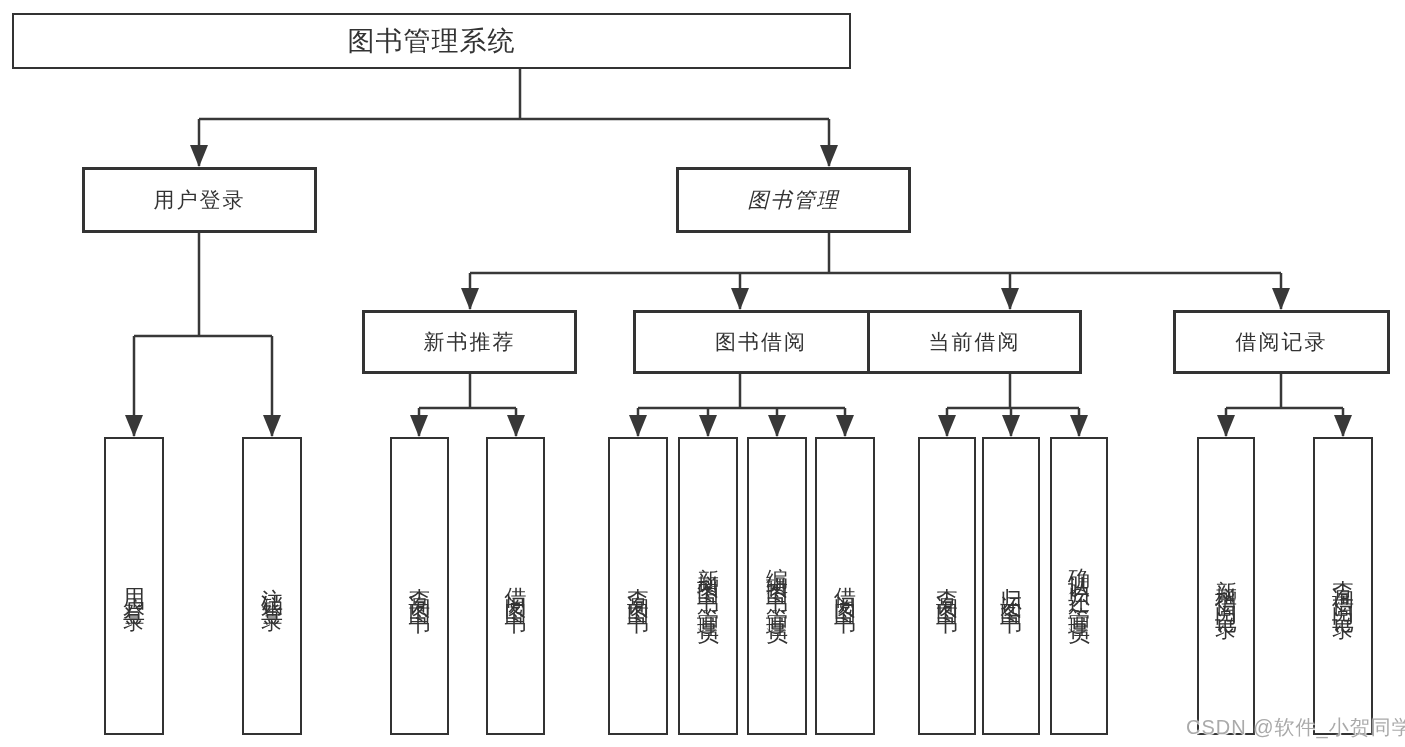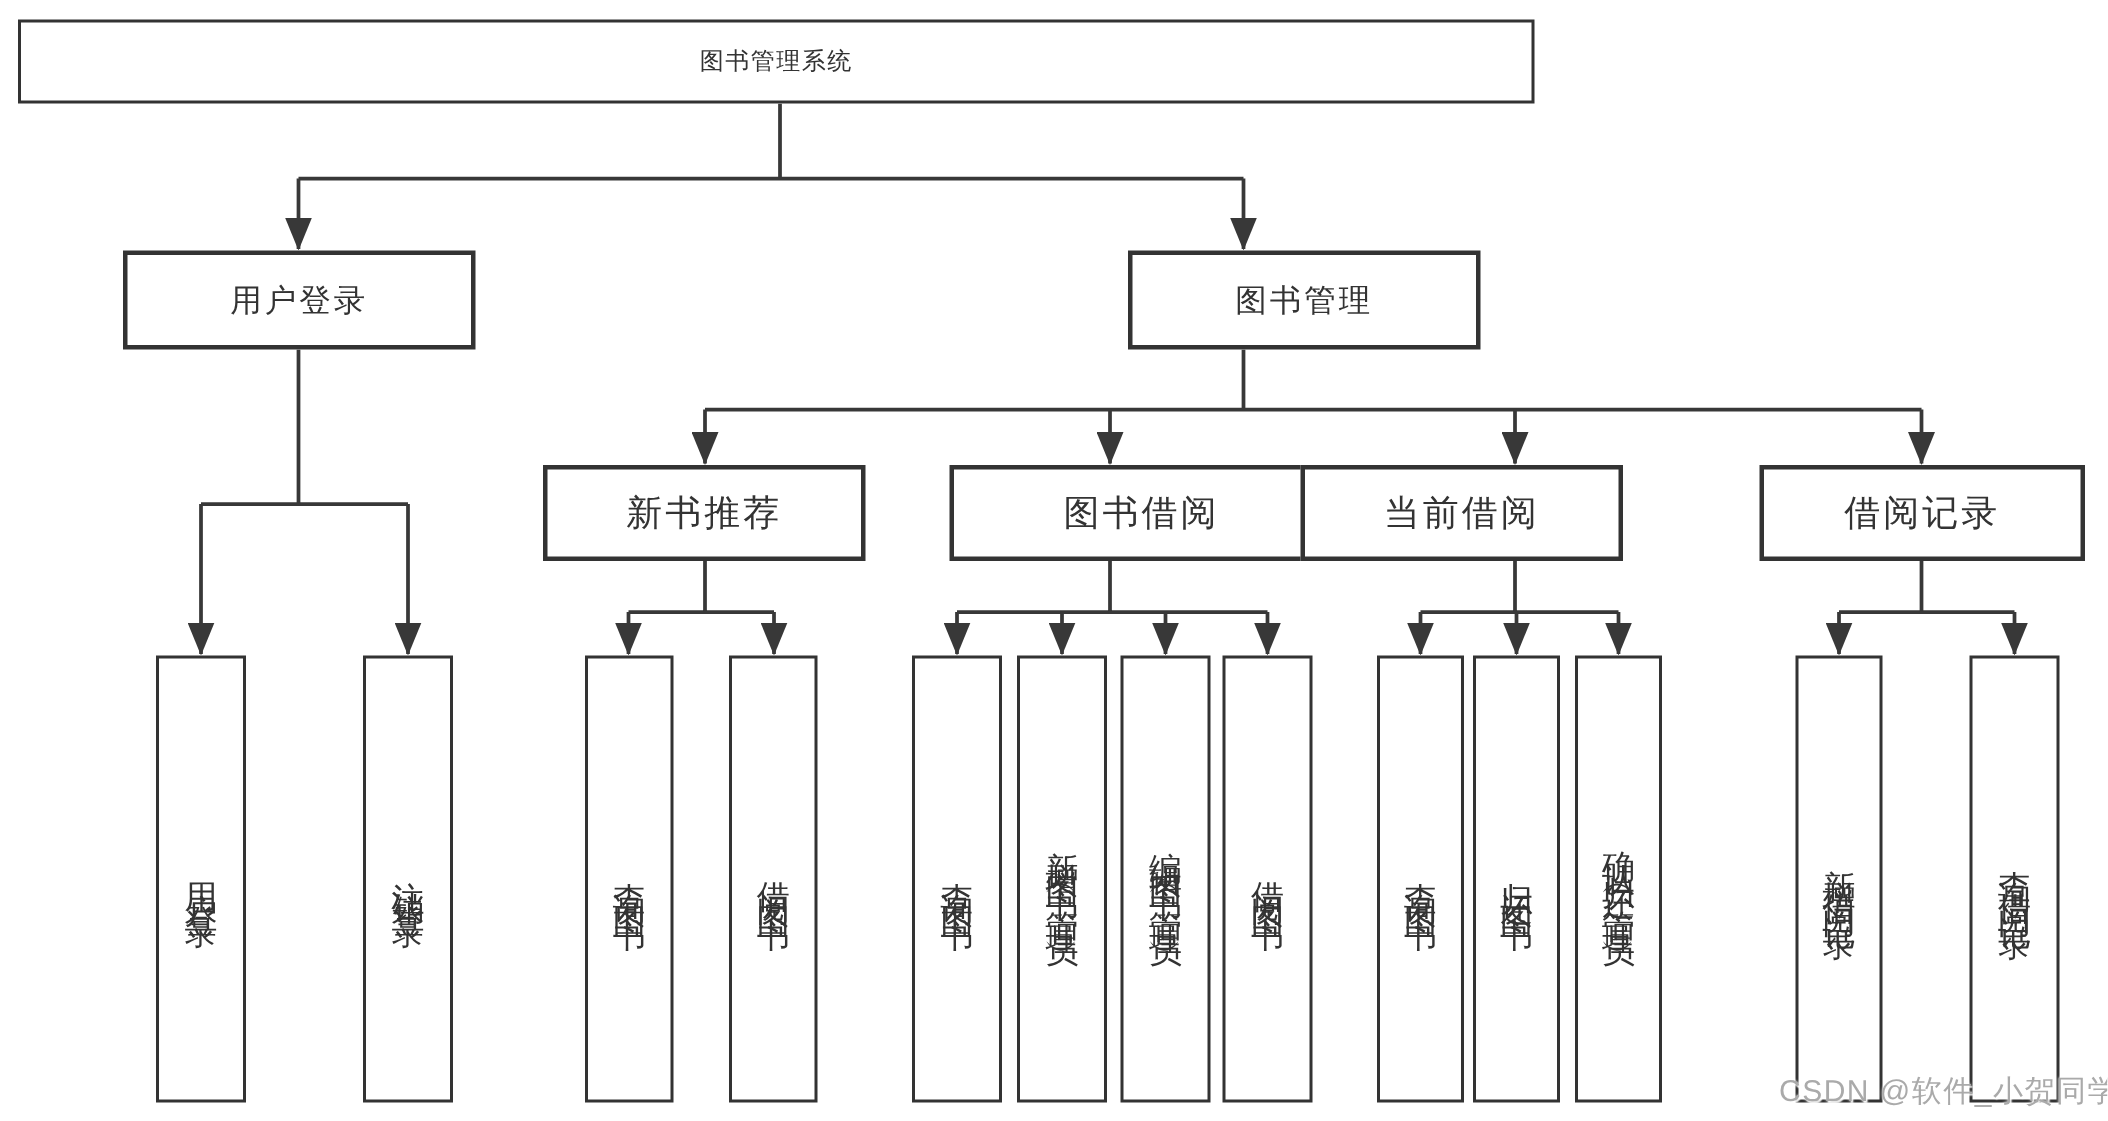--- a/index.html
+++ b/index.html
@@ -13,26 +13,26 @@
   .wires{position:absolute;left:0;top:0;width:1405px;height:747px;}
   .node{
     position:absolute;
     background:#ffffff;
     border:3px solid #333333;
     box-sizing:border-box;
     display:flex;align-items:center;justify-content:center;
     color:#333333;
   }
   .node.root{
-    left:12px;top:13px;width:1011px;height:56px;
+    left:12px;top:13px;width:839px;height:56px;
     border-width:2px;
-    font-size:16px;letter-spacing:1px;
+    font-size:27px;letter-spacing:1px;
   }
   .node.lvl2{top:167px;width:235px;height:66px;font-size:21px;letter-spacing:2px;}
-  .node.lvl3{top:310px;height:64px;font-size:24px;letter-spacing:2px;}
+  .node.lvl3{top:310px;height:64px;font-size:21px;letter-spacing:2px;}
   .node.leaf{
     top:437px;height:298px;
     border-width:2px;
     font-size:22px;
   }
   .node.leaf .vtext{
     writing-mode:vertical-rl;
     text-orientation:mixed;
     letter-spacing:8px;
     line-height:1;
@@ -92,21 +92,21 @@
     </g>
   </svg>
 
   <div class="node root">
     <span>图书管理系统</span>
   </div>
 
   <div class="node lvl2" style="left:82px;">
     <span>用户登录</span>
   </div>
-  <div class="node lvl2" style="left:752px;">
+  <div class="node lvl2" style="left:676px;font-style:italic;">
     <span>图书管理</span>
   </div>
 
   <div class="node lvl3" style="left:362px;width:215px;">
     <span>新书推荐</span>
   </div>
   <div class="node lvl3" style="left:633px;width:256px;">
     <span>图书借阅</span>
   </div>
   <div class="node lvl3" style="left:867px;width:215px;">

